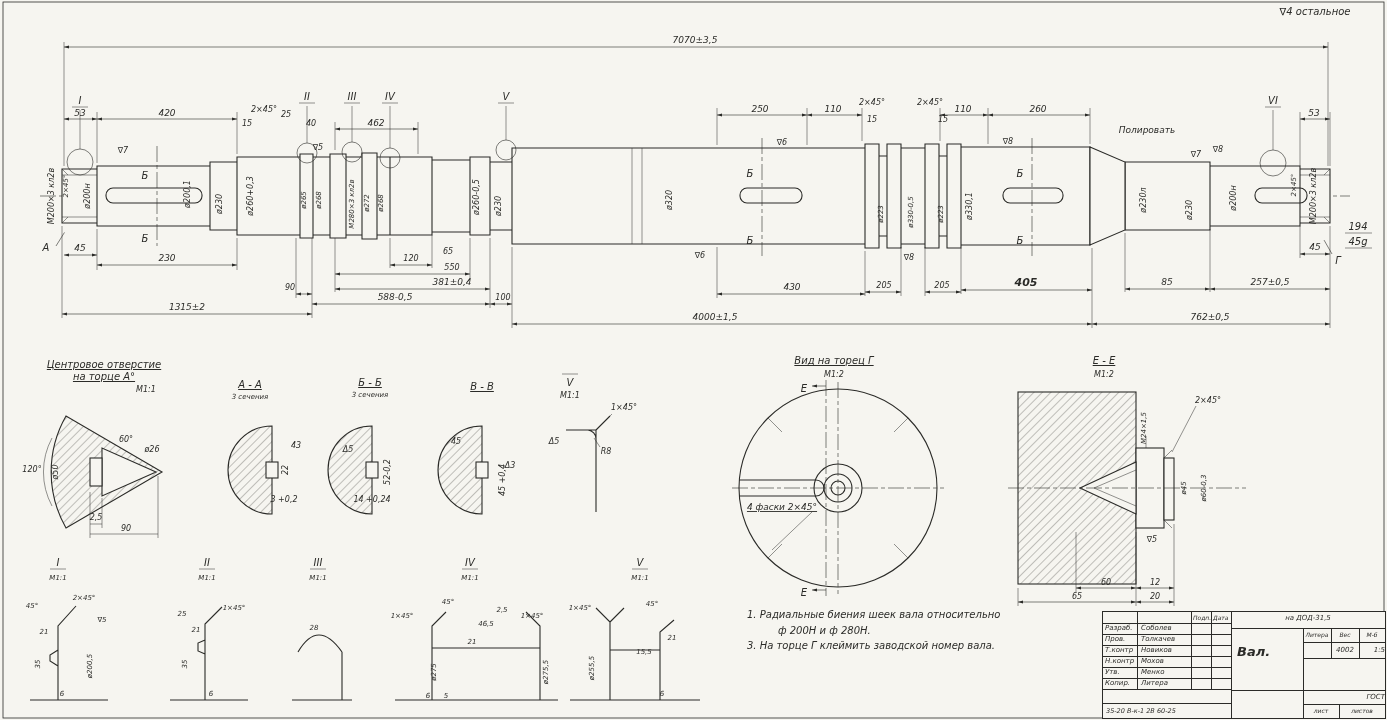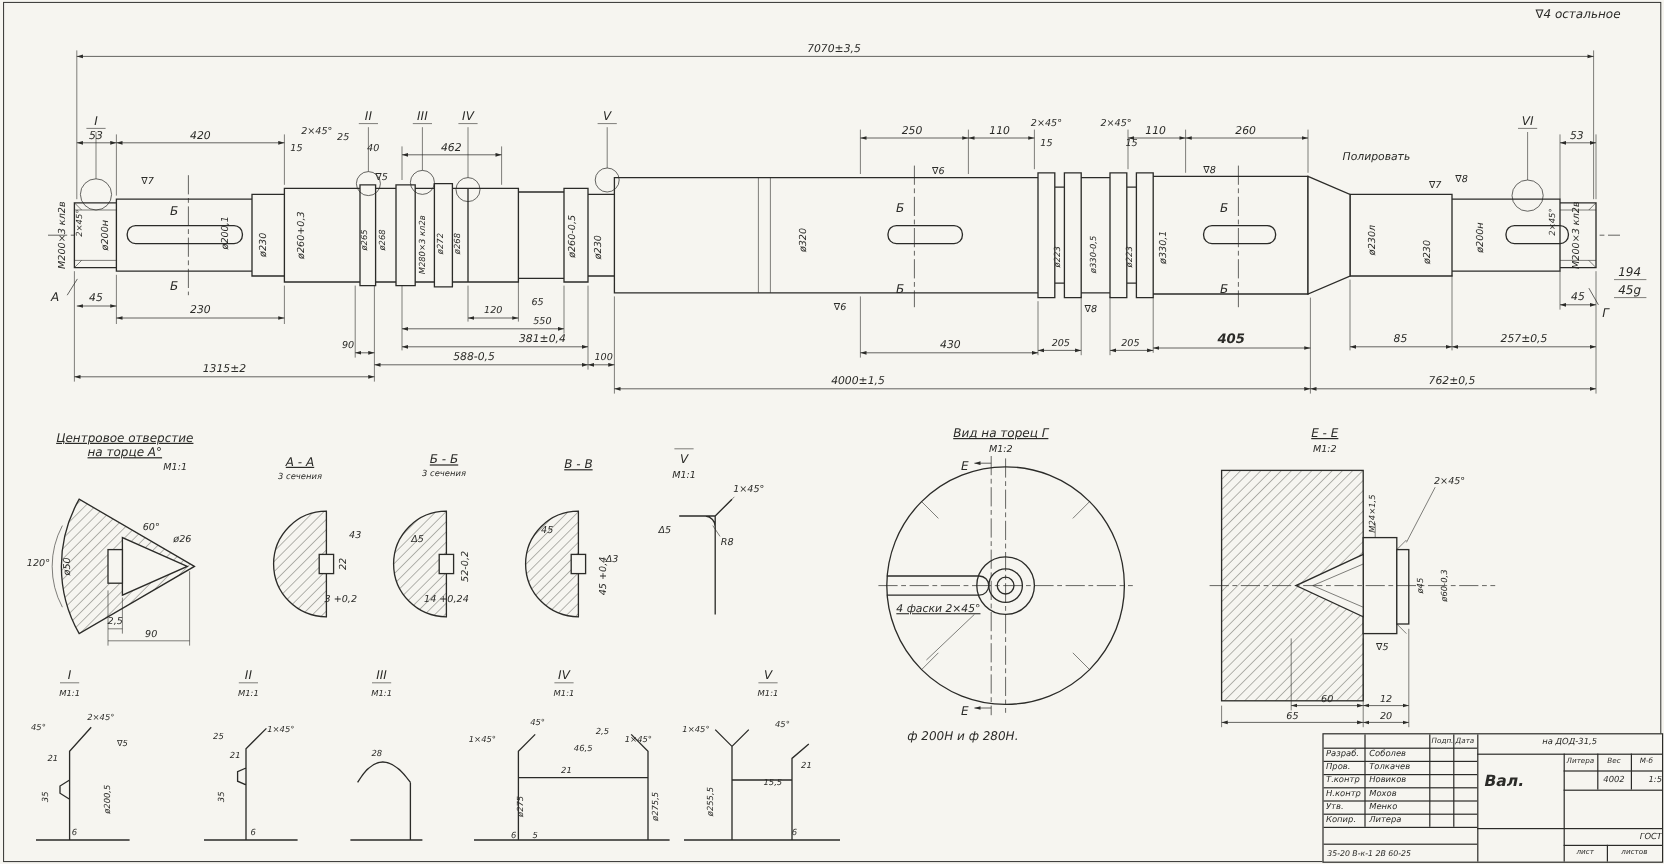--- a/index.html
+++ b/index.html
@@ -13,21 +13,21 @@
   .cap{font-size:10px;}
   .u{text-decoration:underline;}
   .ln{stroke:#2b2b28;stroke-width:1.1;fill:none;}
   .lnf{stroke:#2b2b28;stroke-width:1.1;fill:#f6f5f0;}
   .hat{stroke:#2b2b28;stroke-width:1.1;fill:url(#hat);}
   .dim{stroke:#2b2b28;stroke-width:0.6;fill:none;}
   .ext{stroke:#2b2b28;stroke-width:0.5;fill:none;}
   .cl{stroke:#2b2b28;stroke-width:0.6;fill:none;stroke-dasharray:16 3 4 3;}
   .notes{position:absolute;left:747px;top:607px;width:360px;
          font:italic 10px/1.55 "DejaVu Sans",sans-serif;color:#2b2b28;}
-  .notes .ind{margin-left:9px;}
+  .notes .ind{margin-left:31px;}
   .tb{position:absolute;left:1102px;top:611px;width:282px;height:106px;
       border:1.6px solid #2b2b28;background:#f6f5f0;color:#2b2b28;}
   .tb .el{position:absolute;}
   .vl{border-left:1px solid #2b2b28;width:0;}
   .hl{border-top:1px solid #2b2b28;height:0;}
   .tbt{font:italic 7px "DejaVu Sans",sans-serif;white-space:nowrap;}
 </style>
 </head>
 <body>
 
@@ -368,21 +368,23 @@
     <text class="t xs" x="580" y="610">1×45°</text>
     <text class="t xs" x="652" y="606">45°</text>
     <text class="t xs" x="594" y="668" transform="rotate(-90 594 668)">ø255,5</text>
     <text class="t xs" x="644" y="654">15,5</text>
     <text class="t xs" x="672" y="640">21</text>
     <text class="t xs" x="662" y="696">6</text>
   </g>
 </svg>
 
 <div class="notes">
+  <div>1. Радиальные биения шеек вала относительно</div>
   <div class="ind">ф 200Н  и  ф 280Н.</div>
+  <div>3. На торце Г клеймить заводской номер вала.</div>
 </div>
 
 <div class="tb">
 
   <div class="el vl" style="left:128px;top:0;height:106px"></div>
   <div class="el hl" style="left:0;top:11px;width:128px"></div>
   <div class="el hl" style="left:0;top:22px;width:128px"></div>
   <div class="el hl" style="left:0;top:33px;width:128px"></div>
   <div class="el hl" style="left:0;top:44px;width:128px"></div>
   <div class="el hl" style="left:0;top:55px;width:128px"></div>

